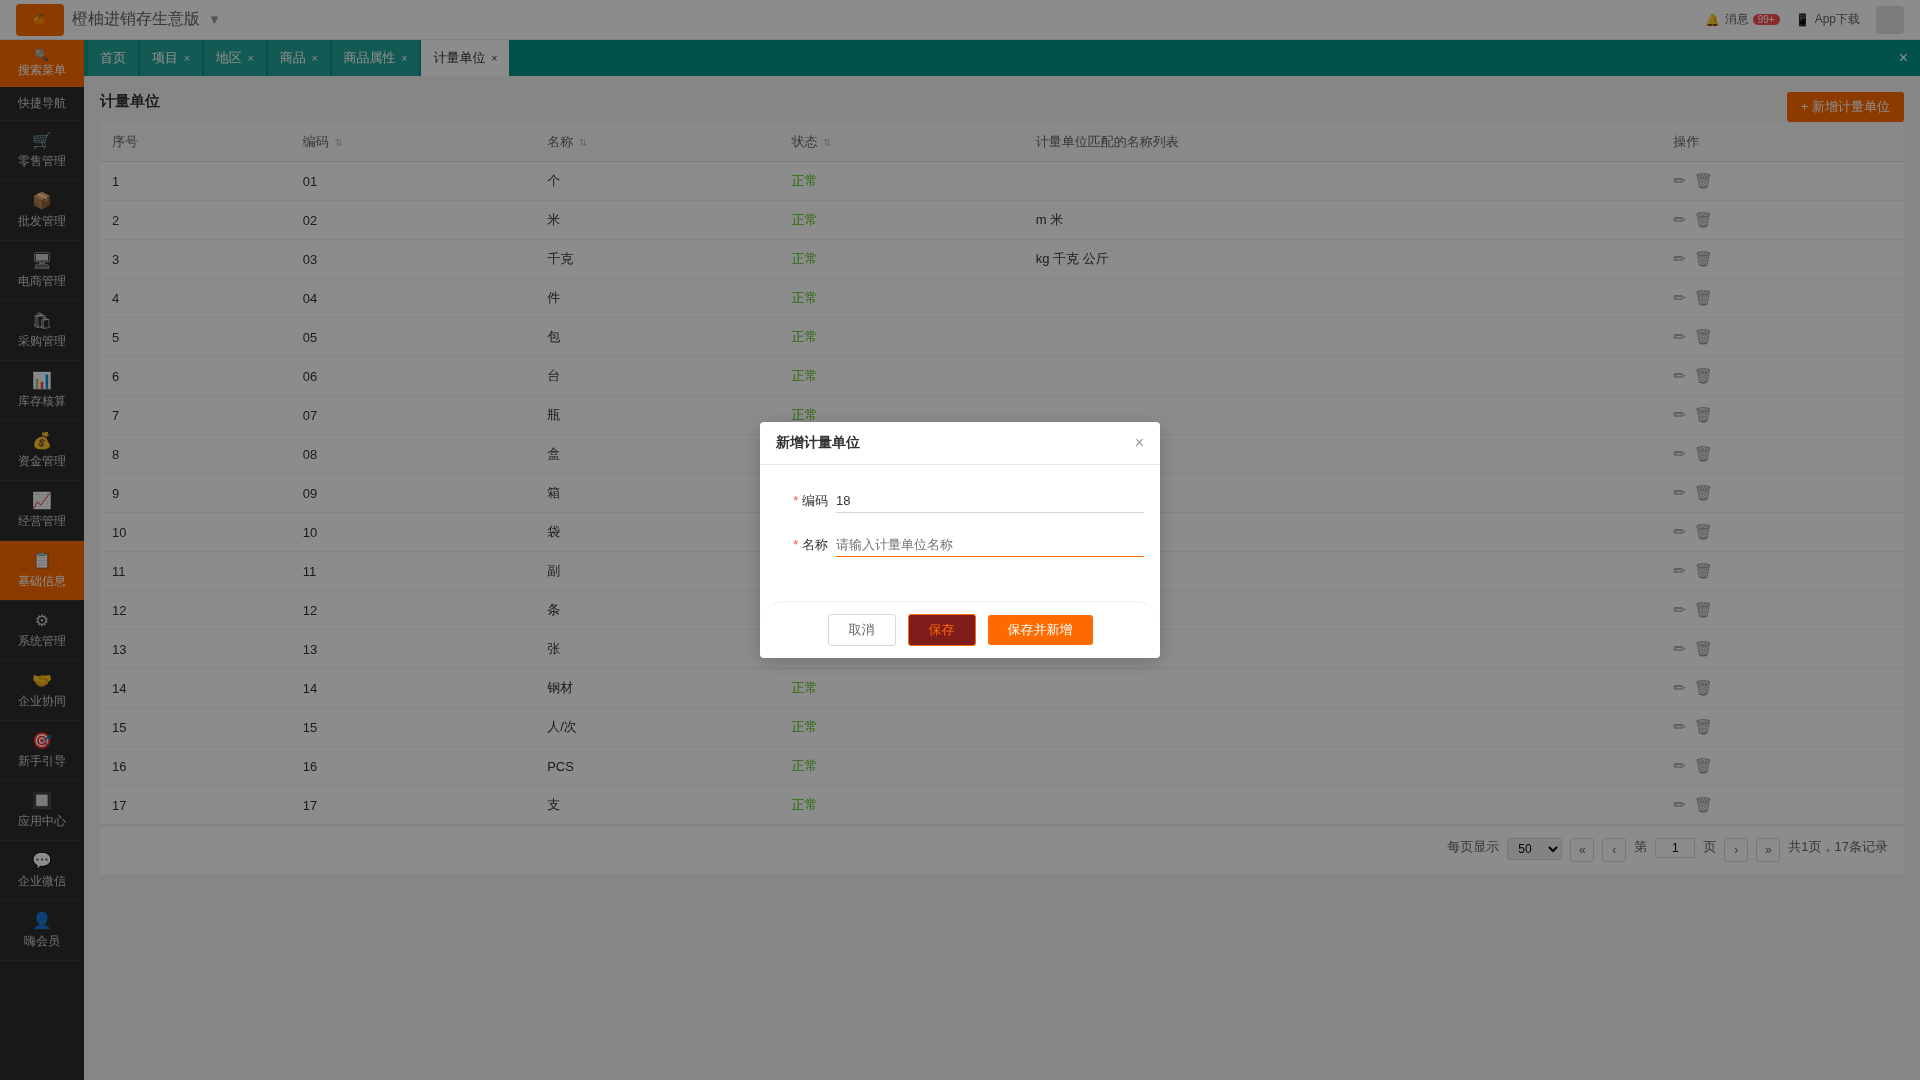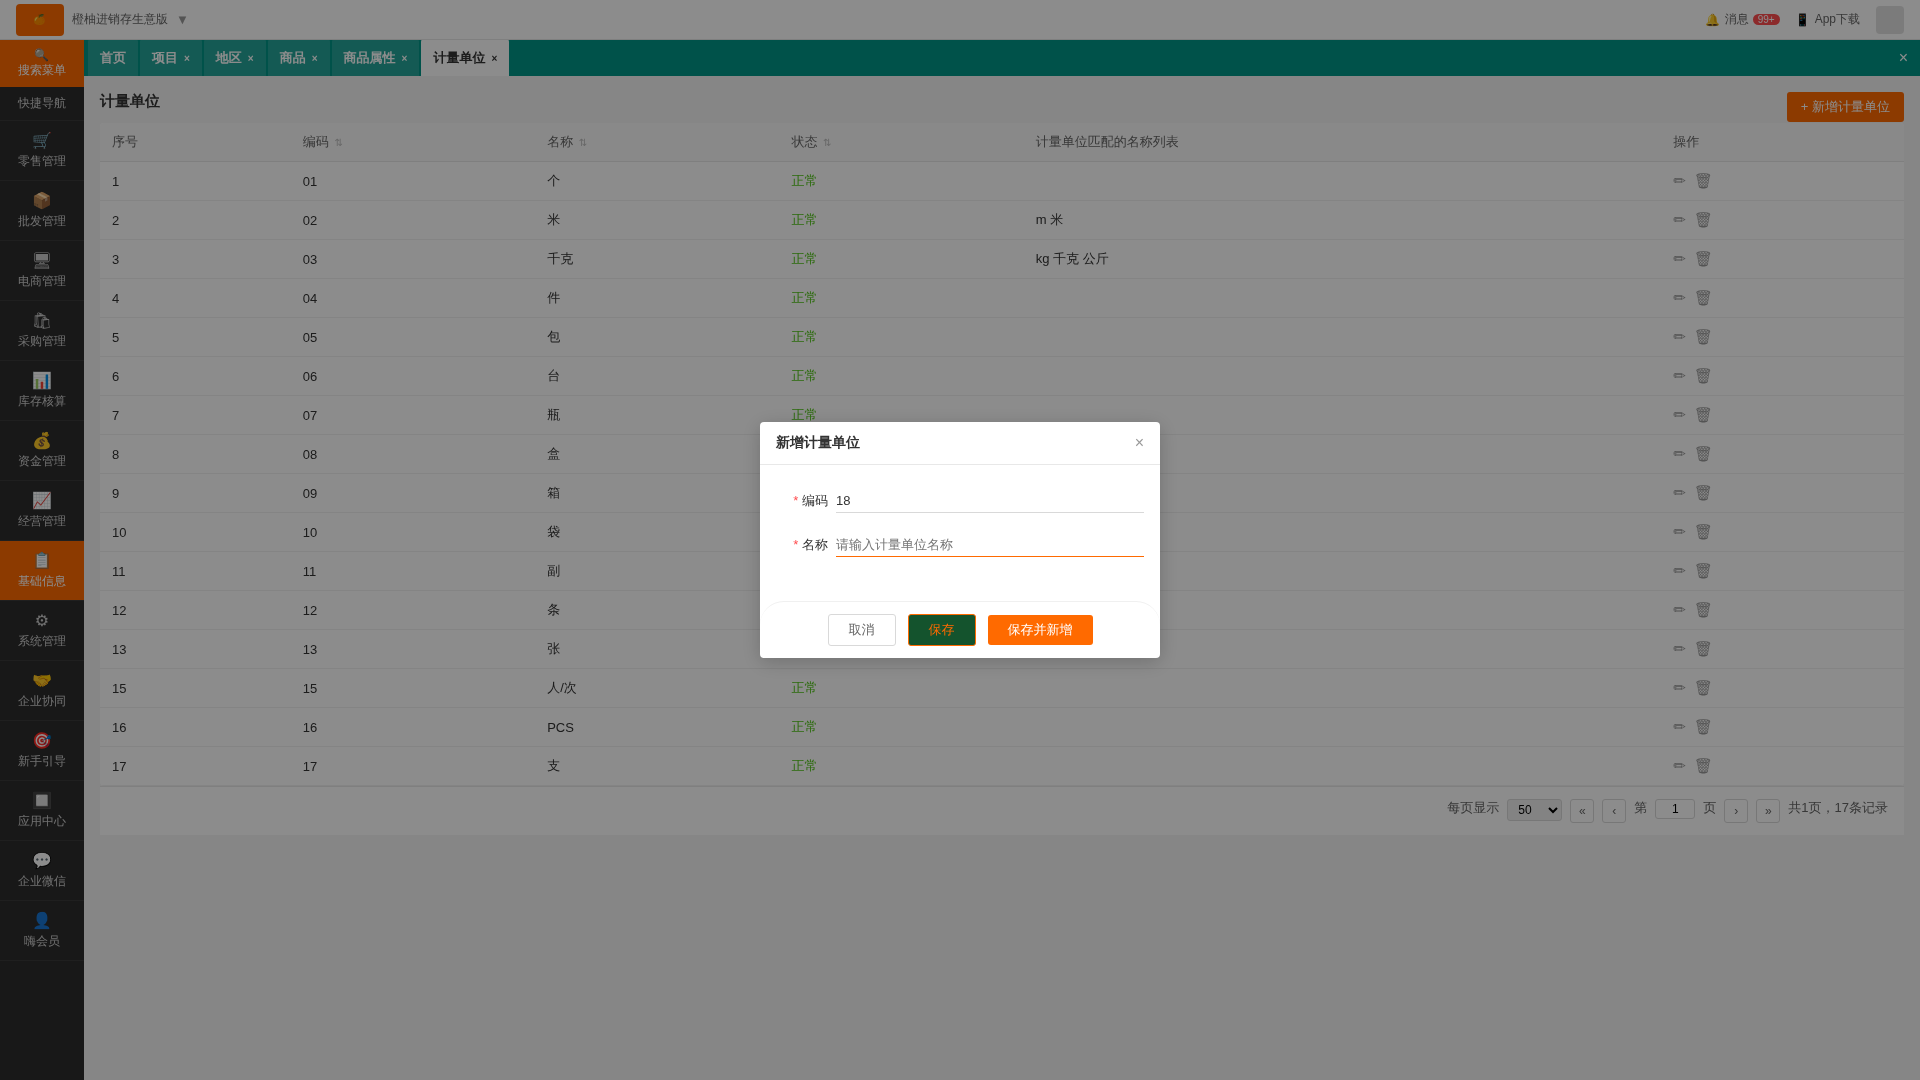--- a/index.html
+++ b/index.html
@@ -28,21 +28,21 @@
       background: #ff6a00;
       border-radius: 4px;
       display: flex;
       align-items: center;
       justify-content: center;
       color: #fff;
       font-size: 10px;
       font-weight: bold;
     }
     .logo-text {
-      font-size: 12px;
+      font-size: 16px;
       color: #666;
     }
     .header-right {
       display: flex;
       align-items: center;
       gap: 16px;
     }
     .notification-btn {
       display: flex;
       align-items: center;
@@ -135,21 +135,20 @@
       align-items: center;
       padding: 0 12px;
       height: 39px;
       background: rgba(255,255,255,0.15);
       color: #fff;
       font-size: 13px;
       border-radius: 3px 3px 0 0;
       margin-right: 2px;
       cursor: pointer;
       gap: 6px;
-      font-weight: bold;
     }
     .tab-item.active { background: #fff; color: #333; }
     .tab-close { font-size: 10px; cursor: pointer; color: inherit; }
     .tab-bar-close {
       margin-left: auto;
       color: #fff;
       cursor: pointer;
       font-size: 16px;
       padding: 0 8px;
     }
@@ -325,21 +324,21 @@
       border: 1px solid #d9d9d9;
       background: #fff;
       color: #666;
       padding: 6px 20px;
       border-radius: 3px;
       cursor: pointer;
       font-size: 13px;
     }
     .btn-save {
       border: 1px solid #ff6a00;
-      background: #14532d;
+      background: #7f1d1d;
       color: #ff6a00;
       padding: 6px 20px;
       border-radius: 3px;
       cursor: pointer;
       font-size: 13px;
     }
     .btn-save-new {
       border: none;
       background: #ff6a00;
       color: #fff;
@@ -660,20 +659,33 @@
       <td><span class="status-normal">正常</span></td>
       <td></td>
       <td>
         <div class="action-btns">
           <span class="action-btn" title="编辑">✏</span>
           <span class="action-btn" title="删除">🗑</span>
         </div>
       </td>
     </tr>
             <tr>
+      <td>14</td>
+      <td>14</td>
+      <td>钢材</td>
+      <td><span class="status-normal">正常</span></td>
+      <td></td>
+      <td>
+        <div class="action-btns">
+          <span class="action-btn" title="编辑">✏</span>
+          <span class="action-btn" title="删除">🗑</span>
+        </div>
+      </td>
+    </tr>
+            <tr>
       <td>15</td>
       <td>15</td>
       <td>人/次</td>
       <td><span class="status-normal">正常</span></td>
       <td></td>
       <td>
         <div class="action-btns">
           <span class="action-btn" title="编辑">✏</span>
           <span class="action-btn" title="删除">🗑</span>
         </div>

